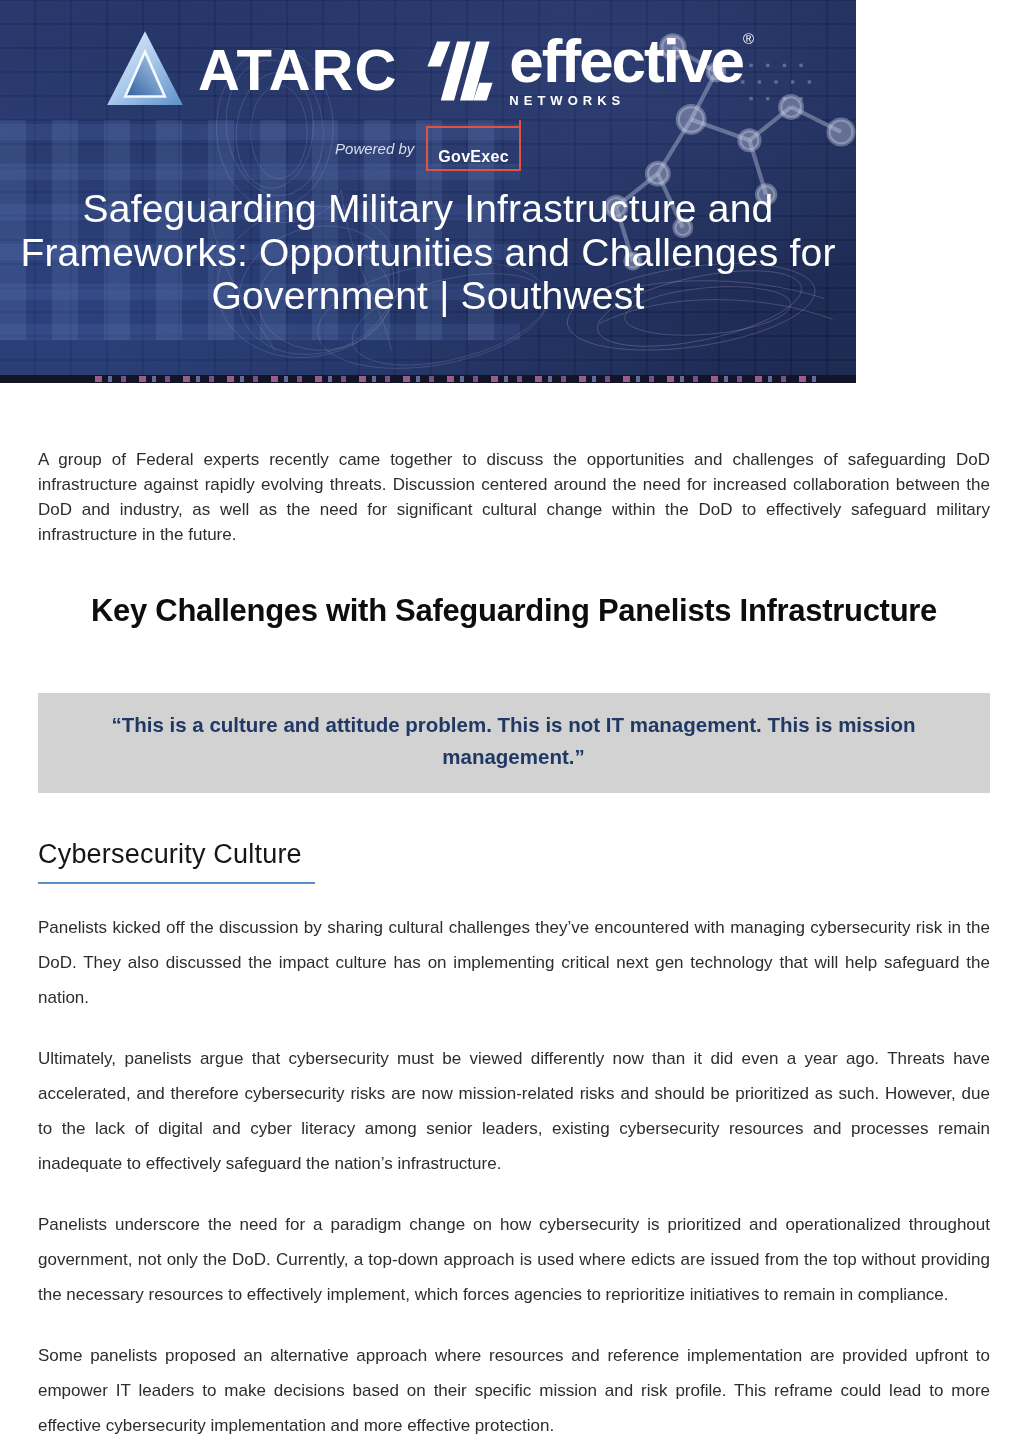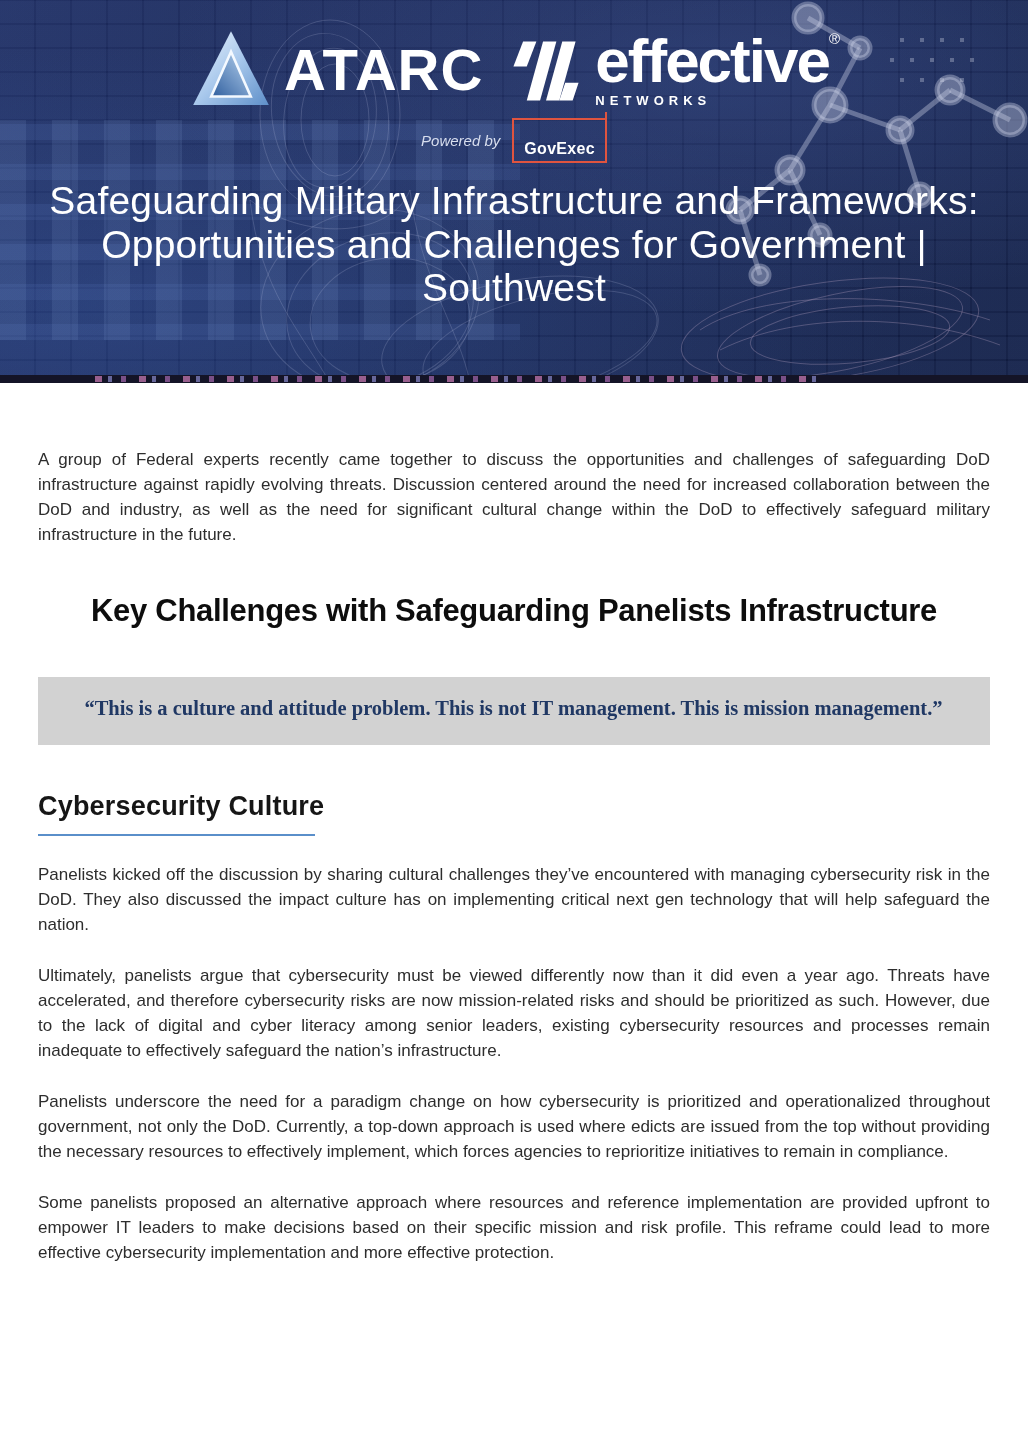--- a/index.html
+++ b/index.html
@@ -9,21 +9,21 @@
     height: 1456px;
     position: relative;
     font-family: "Liberation Sans", sans-serif;
     color: #2d2d2d;
     overflow: hidden;
   }
 
   
   .hero {
     position: relative;
-    width: 1028px;
+    width: 856px;
     height: 383px;
     background:
       radial-gradient(ellipse at 70% 20%, rgba(60,80,150,0.35), transparent 55%),
       radial-gradient(ellipse at 10% 80%, rgba(40,70,140,0.45), transparent 60%),
       linear-gradient(120deg, #1d2b5e 0%, #16224d 45%, #101b3f 100%);
     overflow: hidden;
   }
   .pixel-grid {
     position: absolute; inset: 0;
     background-image:
@@ -74,21 +74,21 @@
   .panw-reg { color: #ffffff; font-size: 15px; vertical-align: 38px; letter-spacing: 0; }
   .panw-networks {
     display: block; text-align: left;
     color: #ffffff; font-size: 13px; font-weight: bold; letter-spacing: 5px;
     margin-top: 2px; margin-right: 14px;
   }
 
   .powered-row {
     position: relative; z-index: 3;
     display: flex; align-items: center; justify-content: center; gap: 12px;
-    margin-top: 6px;
+    margin-top: 14px;
   }
   .powered-label { color: #d8deee; font-style: italic; font-size: 15px; }
   .govexec-box {
     border: 2px solid #e0543f;
     color: #ffffff; font-weight: bold; font-size: 16px;
     padding: 20px 10px 3px 10px;
     position: relative;
     letter-spacing: 0.3px;
   }
   .govexec-box::after {
@@ -130,49 +130,48 @@
   .key-heading {
     margin-top: 46px;
     font-size: 31px;
     font-weight: bold;
     color: #0d0d0d;
     text-align: center;
     letter-spacing: -0.3px;
     white-space: nowrap;
   }
   .quote-box {
-    margin-top: 48px;
+    margin-top: 64px;
     background: #d2d2d2;
     padding: 16px 34px 20px 33px;
     text-align: center;
-    font-family: Liberation Serif, serif;
   }
   .quote-text {
     color: #203864;
     font-weight: bold;
     font-size: 20.5px;
     line-height: 1.55;
   }
   .subsection { margin-top: 46px; }
   .subsection-title {
     font-size: 27px;
-    font-weight: 700;
+    font-weight: 400;
     color: #161616;
     letter-spacing: 0.2px;
   }
   .subsection-rule {
     width: 277px;
     height: 0;
     border-bottom: 2.5px solid #5a8fca;
     margin-top: 12px;
   }
   .body-para {
     margin-top: 26px;
     font-size: 17px;
-    line-height: 25px;
+    line-height: 35px;
     text-align: justify;
     color: #2d2d2d;
   }
   .body-para:first-of-type { margin-top: 36px; }
 </style>
 </head>
 <body>
 
 <header class="hero">
   <div class="pixel-grid"></div>

